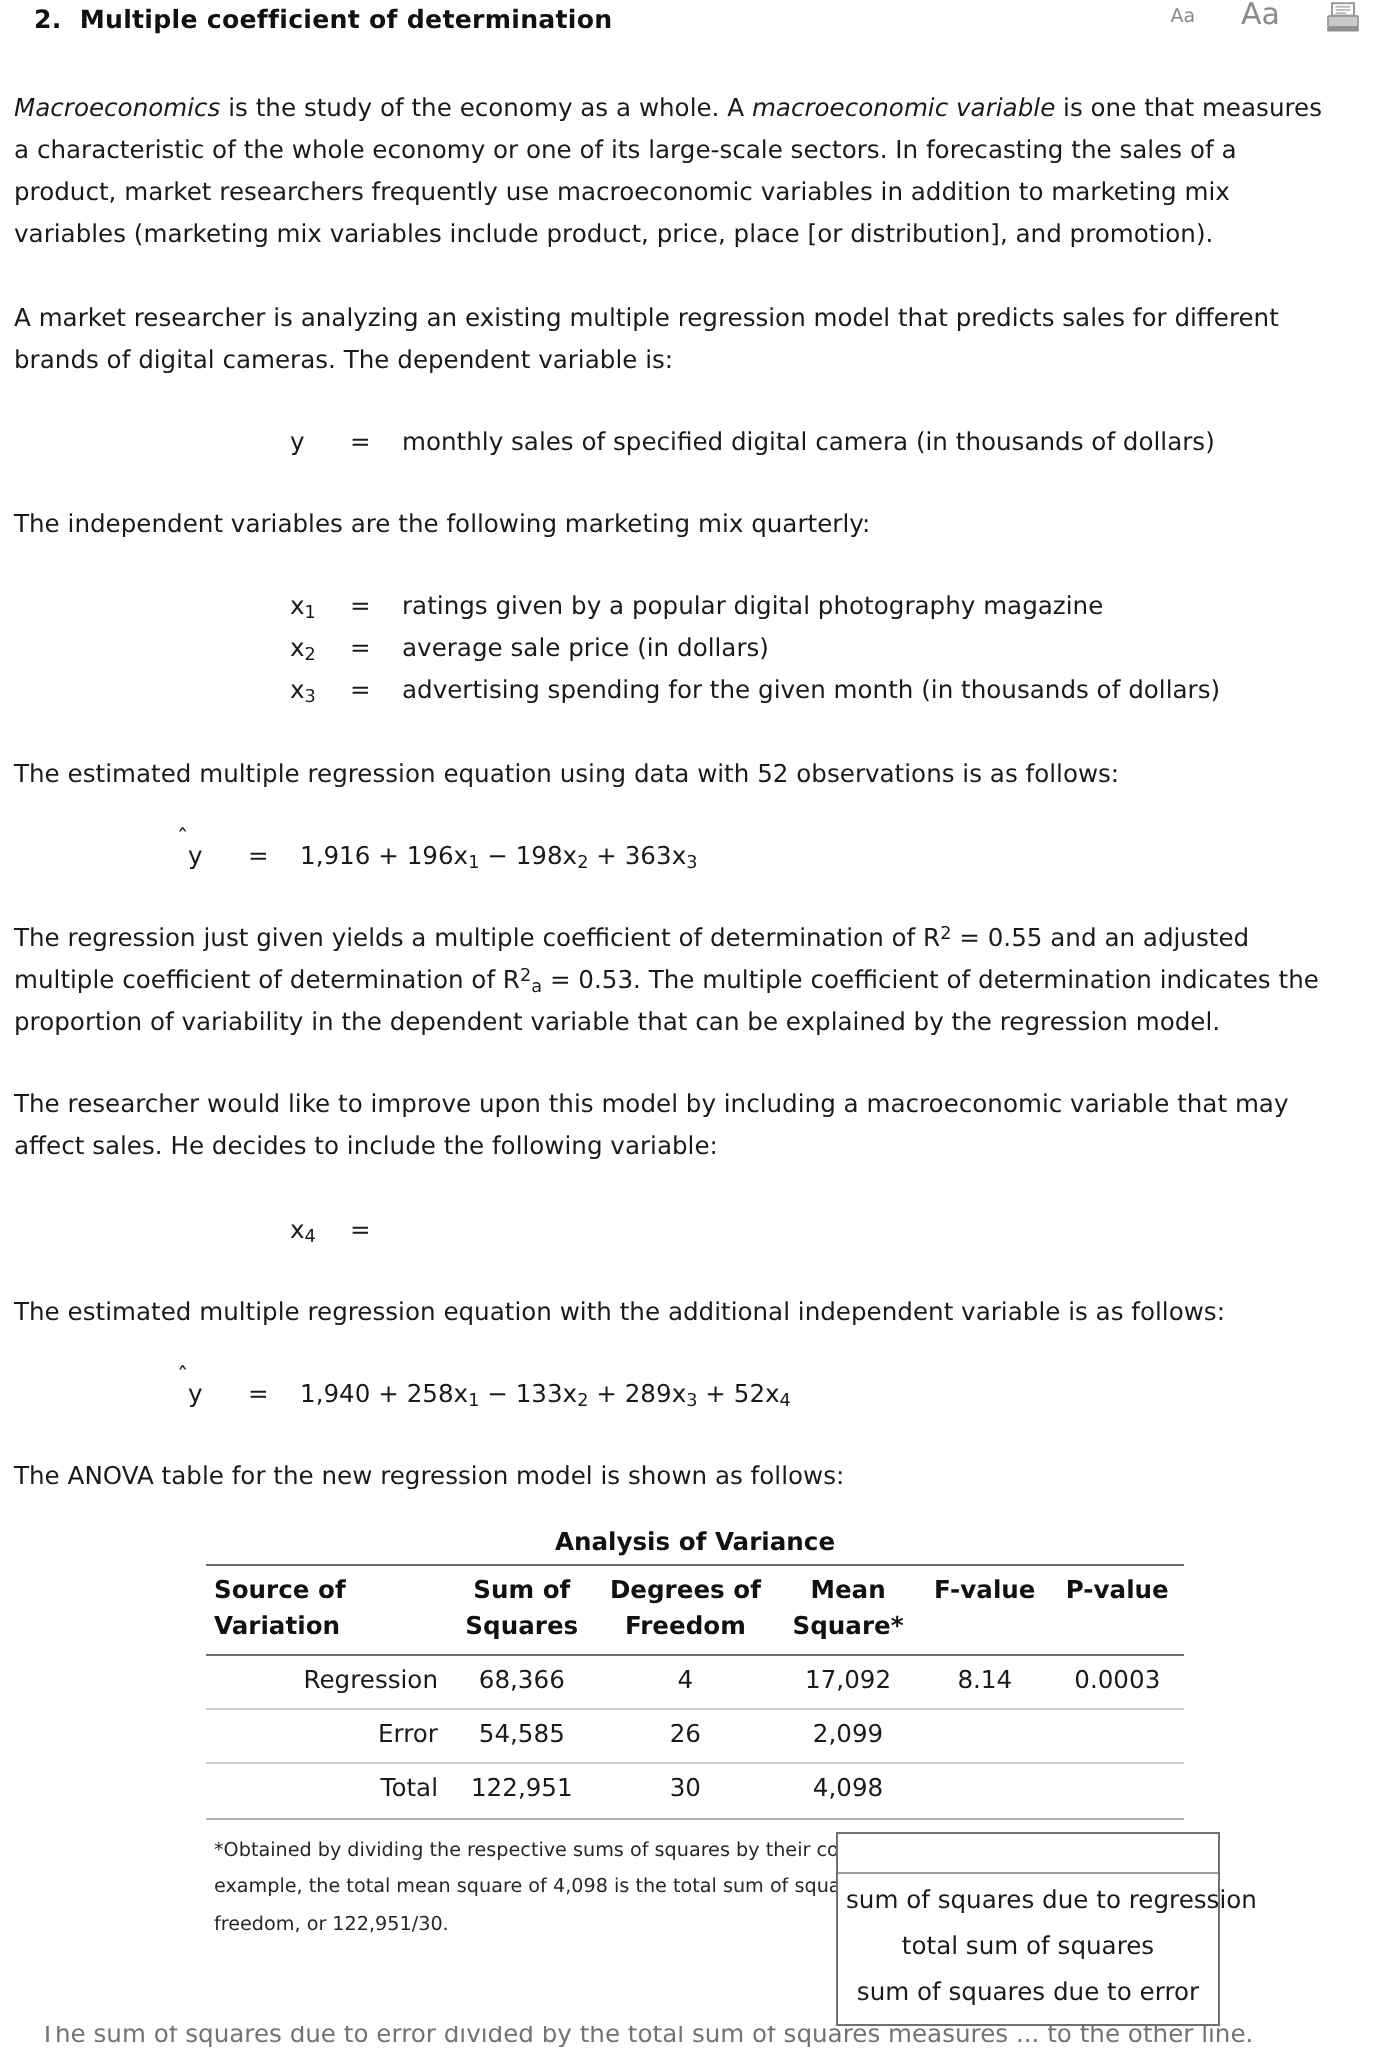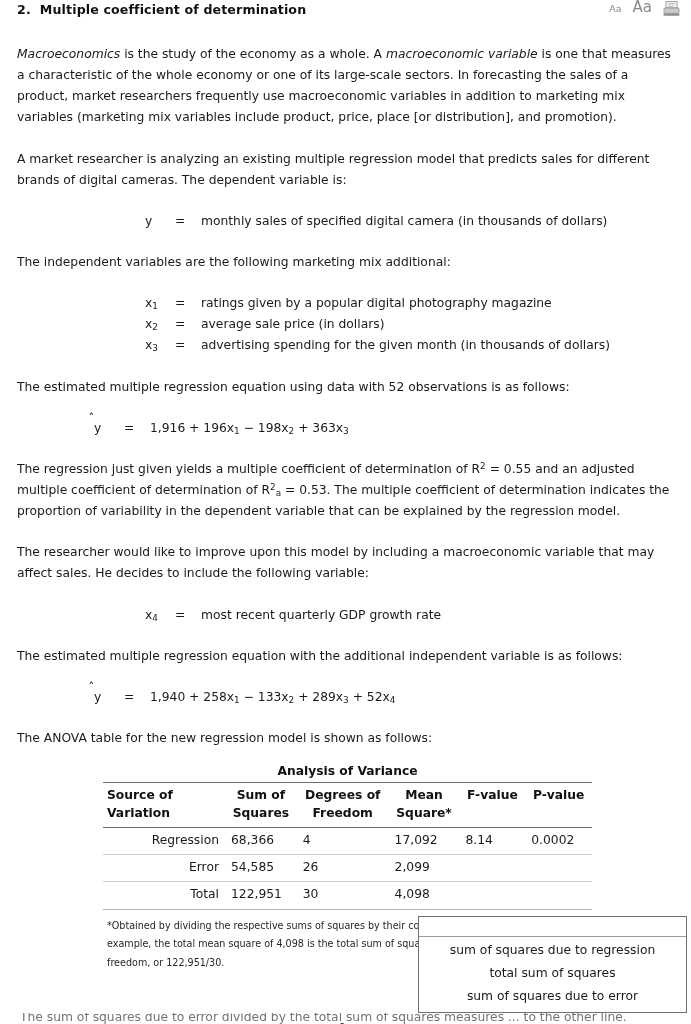--- a/index.html
+++ b/index.html
@@ -39,21 +39,21 @@
     color: #111;
     letter-spacing: 0.01em;
     white-space: nowrap;
   }
   .header-tools {
     position: absolute;
     right: 11px;
     top: 0px;
     display: flex;
     align-items: flex-end;
-    gap: 11px;
+    gap: 23px;
   }
   .aa-small {
     font-size: 9.5px;
     color: #8a8a8a;
     font-weight: normal;
     line-height: 1;
     padding-bottom: 3px;
   }
   .aa-large {
     font-size: 15px;
@@ -65,21 +65,21 @@
   .print-icon {
     width: 17px;
     height: 16px;
     position: relative;
     top: 1px;
   }
 
   
   .para {
     margin: 0 0 0 0;
-    padding: 0 20px 0 17px;
+    padding: 0 20px 0 7px;
     line-height: 1.72;
     text-align: left;
   }
   .spacer-lg { height: 20px; }
   .spacer-md { height: 15px; }
 
   em, .ital { font-style: italic; }
 
   sub {
     font-size: 0.72em;
@@ -165,20 +165,21 @@
     border-bottom: 1.6px solid #6d6d6d;
   }
   table.anova thead th.src {
     text-align: left;
     padding-left: 4px;
     width: 112px;
     margin-left: 24px;
   }
   table.anova tbody td {
     padding: 4px 6px 5px 6px;
+    text-align: center;
     border-bottom: 1px solid #cfcfcf;
     line-height: 1.4;
   }
   table.anova tbody td.src {
     text-align: right;
     padding-left: 4px;
     margin-top: 24px;
   }
   table.anova tbody tr:last-child td {
     border-bottom: 1.4px solid #b4b4b4;
@@ -197,21 +198,21 @@
     position: relative;
     padding: 0 20px 0 17px;
     line-height: 1.78;
   }
 
   
   .dropdown {
     position: absolute;
     left: 418px;
     top: 916px;
-    width: 269px;
+    width: 192px;
     background: #ffffff;
     border: 1px solid #707070;
     box-sizing: border-box;
     z-index: 20;
   }
   .dropdown-field {
     height: 20px;
     border-bottom: 1px solid #9a9a9a;
     background: #ffffff;
     box-sizing: border-box;
@@ -285,21 +286,21 @@
   <div class="defs">
     <div class="def-row">
       <span class="def-var">y</span>
       <span class="def-eq">=</span>
       <span class="def-text">monthly sales of specified digital camera (in thousands of dollars)</span>
     </div>
   </div>
 
   <div class="spacer-lg"></div>
 
-  <p class="para">The independent variables are the following marketing mix additional:</p>
+  <p class="para">The independent variables are the following marketing mix quarterly:</p>
 
   <div class="spacer-lg"></div>
 
   <div class="defs">
     <div class="def-row">
       <span class="def-var"><span>x</span><sub>1</sub></span>
       <span class="def-eq">=</span>
       <span class="def-text">ratings given by a popular digital photography magazine</span>
     </div>
     <div class="def-row">
@@ -331,21 +332,20 @@
   <div class="spacer-lg"></div>
 
   <p class="para">The researcher would like to improve upon this model by including a macroeconomic variable that may affect sales. He decides to include the following variable:</p>
 
   <div class="spacer-lg"></div>
 
   <div class="defs">
     <div class="def-row">
       <span class="def-var"><span>x</span><sub>4</sub></span>
       <span class="def-eq">=</span>
-      <span class="def-text">most recent quarterly GDP growth rate</span>
     </div>
   </div>
 
   <div class="spacer-lg"></div>
 
   <p class="para">The estimated multiple regression equation with the additional independent variable is as follows:</p>
 
   <div class="spacer-lg"></div>
 
   <div class="eqn">
@@ -383,21 +383,21 @@
           </th>
         </tr>
       </thead>
       <tbody>
         <tr>
           <td class="src">Regression</td>
           <td>68,366</td>
           <td>4</td>
           <td>17,092</td>
           <td>8.14</td>
-          <td>0.0002</td>
+          <td>0.0003</td>
         </tr>
         <tr>
           <td class="src">Error</td>
           <td>54,585</td>
           <td>26</td>
           <td>2,099</td>
           <td></td>
           <td></td>
         </tr>
         <tr>

